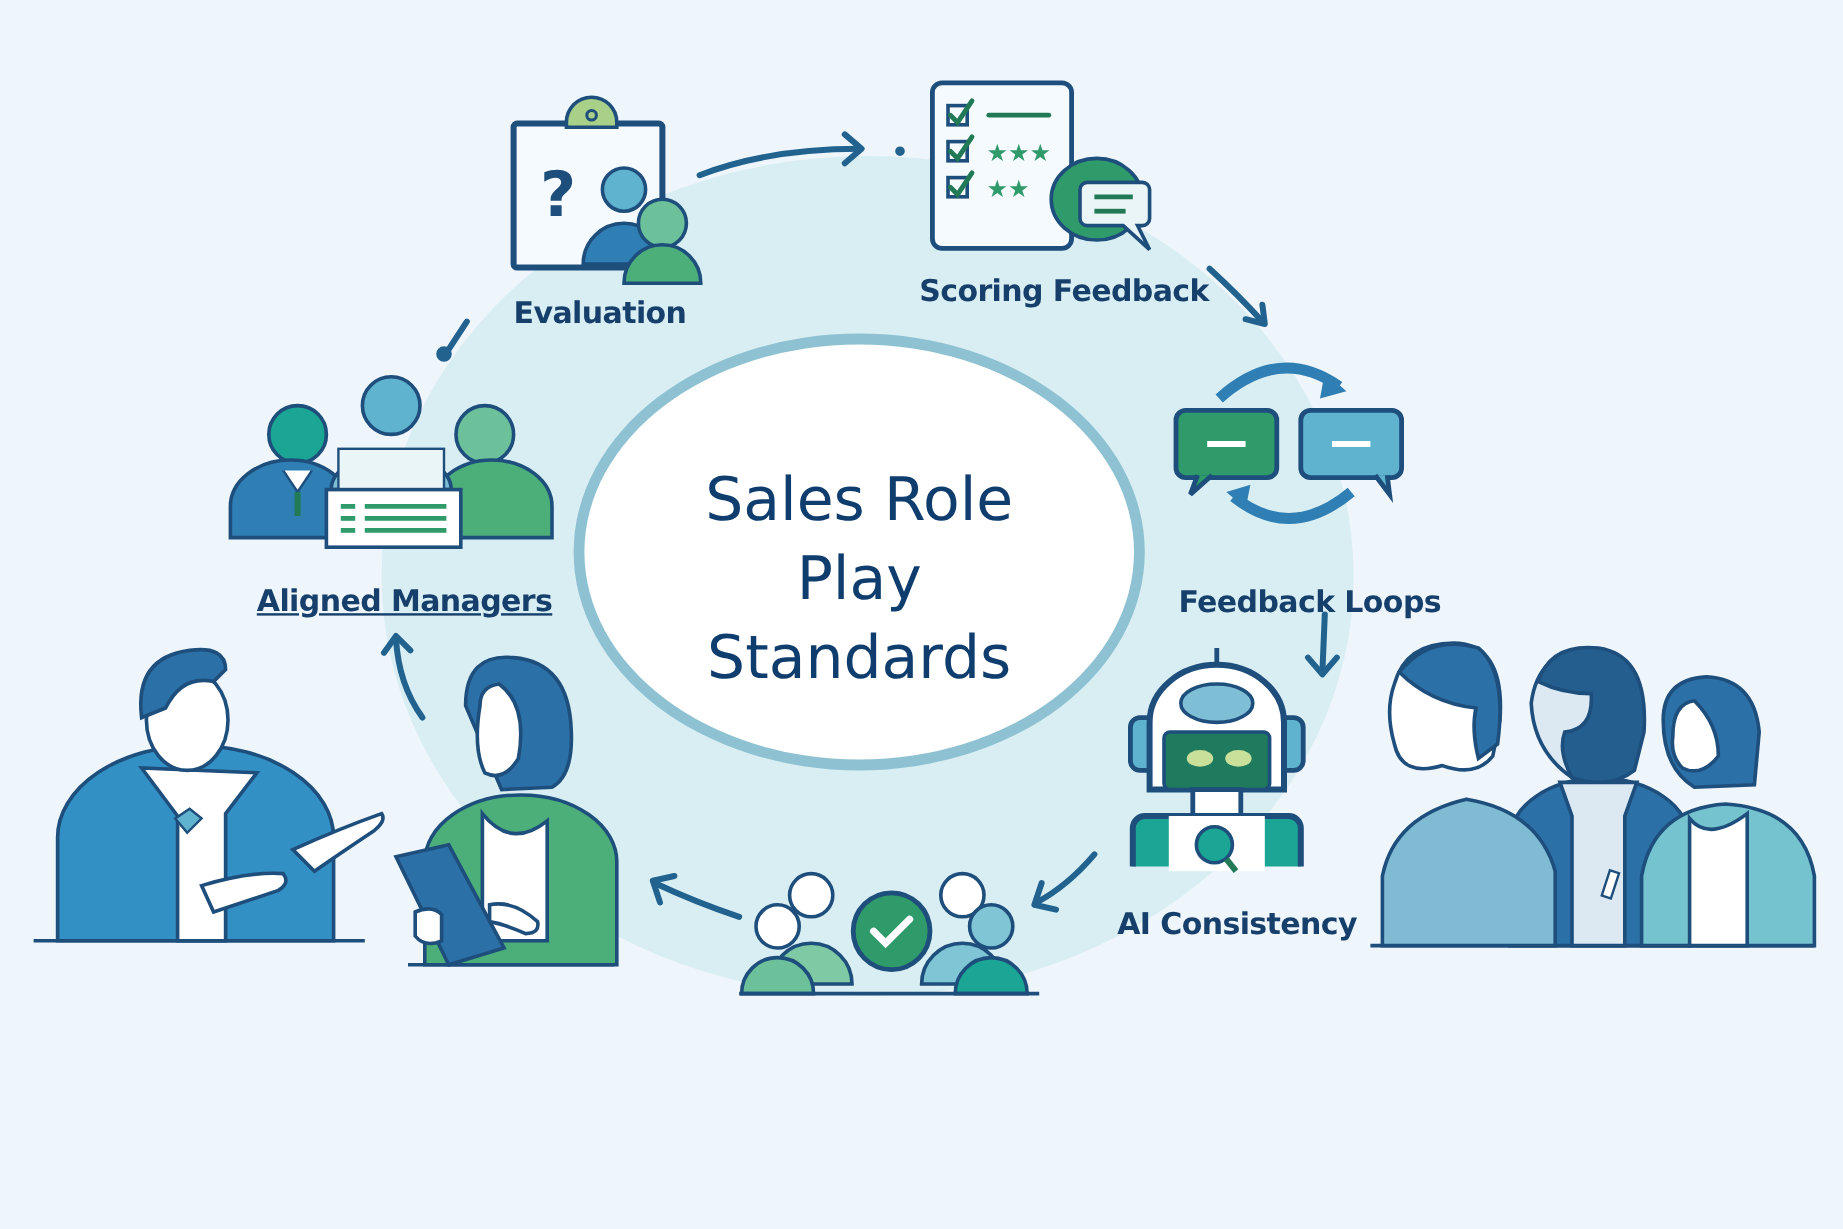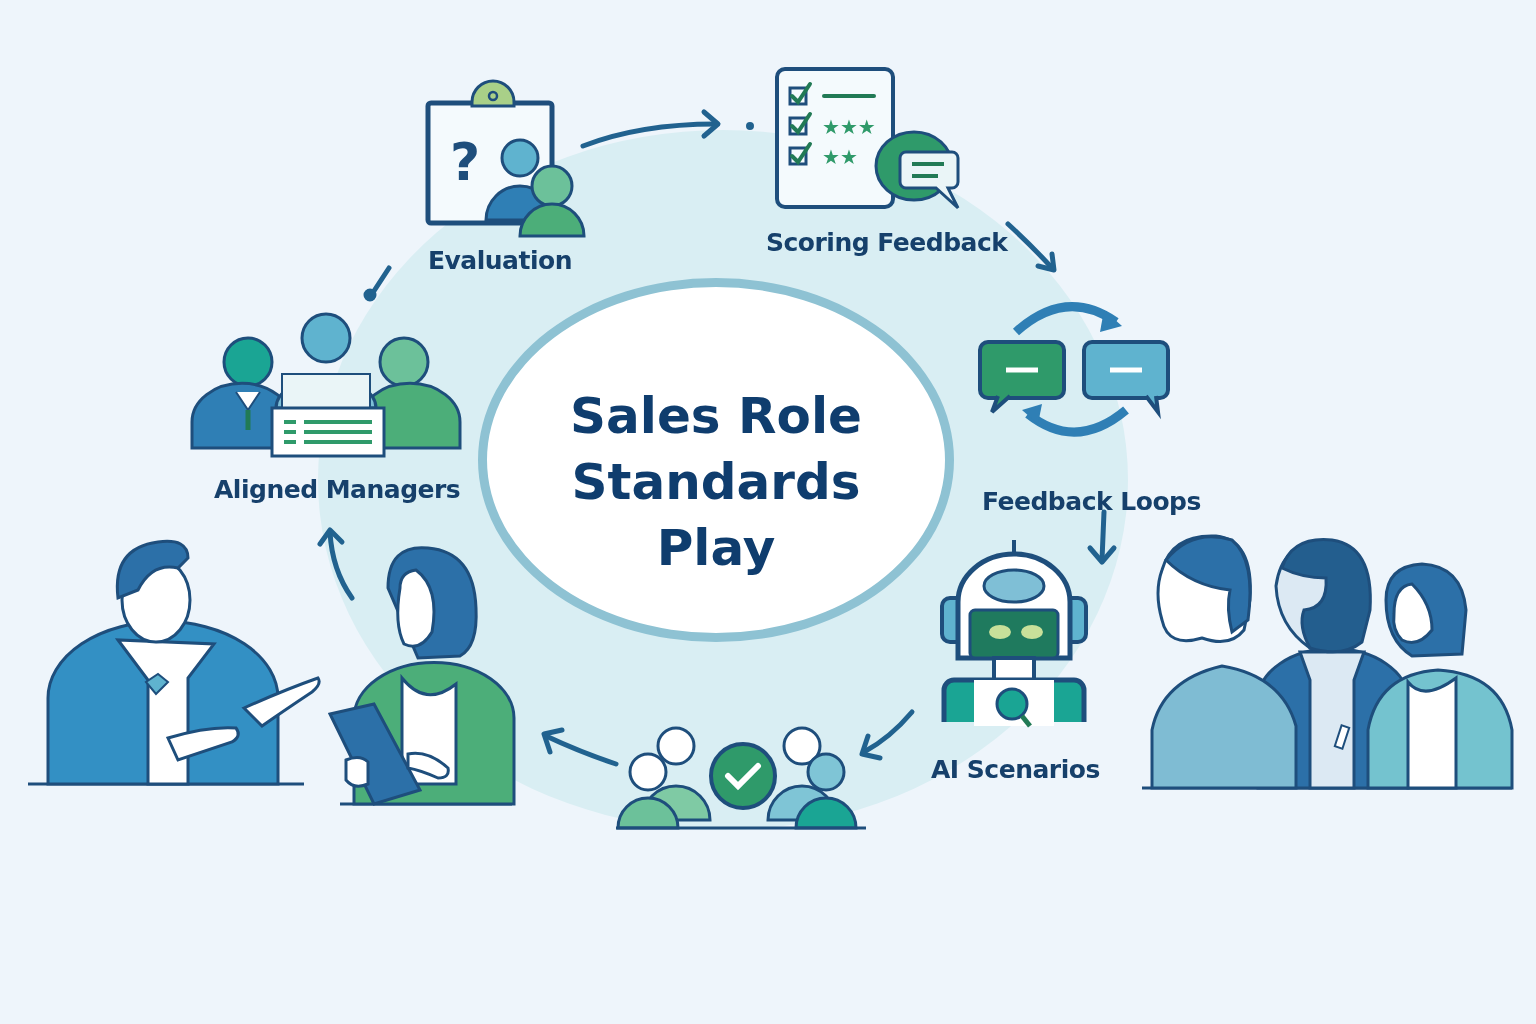--- a/index.html
+++ b/index.html
@@ -1,34 +1,34 @@
 <!DOCTYPE html>
 <html><head>
 <meta charset="utf-8">
 <style>
   html,body{margin:0;padding:0;}
   body{width:1536px;height:1024px;overflow:hidden;background:#eef5fb;font-family:"DejaVu Sans","Liberation Sans",sans-serif;position:relative;}
   .stage{position:absolute;left:0;top:0;width:1536px;height:1024px;}
   .ring-bg{position:absolute;left:318px;top:130px;width:810px;height:700px;border-radius:50%;background:#d9eef3;}
   .center-ring{position:absolute;left:478px;top:278px;width:476px;height:364px;border-radius:50%;background:#ffffff;border:9px solid #8ec2d3;box-sizing:border-box;}
-  .center-title{position:absolute;left:478px;top:383px;width:476px;text-align:center;color:#0f3d6e;font-weight:bold;font-size:50px;line-height:66px;font-family:"DejaVu Sans",sans-serif;}
+  .center-title{position:absolute;left:478px;top:383px;width:476px;text-align:center;color:#0f3d6e;font-weight:normal;font-size:50px;line-height:66px;font-family:"DejaVu Sans",sans-serif;}
   .label{position:absolute;color:#16406b;font-weight:bold;font-size:25px;font-family:"DejaVu Sans",sans-serif;white-space:nowrap;letter-spacing:-0.5px;}
   svg{position:absolute;overflow:visible;}
 </style>
 </head>
 <body>
 
 <div class="stage">
   <div class="ring-bg"></div>
 
   <div class="center-ring"></div>
   <div class="center-title">
     <div>Sales Role</div>
+    <div>Play</div>
     <div>Standards</div>
-    <div>Play</div>
   </div>
 
   <svg style="left:0;top:0;width:1536px;height:1024px;pointer-events:none;" viewBox="0 0 1536 1024">
     <g fill="none" stroke="#21628f" stroke-width="5" stroke-linecap="round" stroke-linejoin="round">
       <path d="M583 146 Q640 124 716 124"></path>
         <path d="M704 112 L718 124 L704 136"></path>
       <circle cx="750" cy="126" r="1.5" fill="#21628f"></circle>
       <path d="M1008 224 Q1032 246 1052 268"></path>
         <path d="M1038 266 L1054 270 L1052 254"></path>
       <path d="M1104 512 L1102 560"></path>
@@ -100,21 +100,21 @@
     <ellipse cx="74" cy="46" rx="30" ry="16" fill="#7fbfd6" stroke="#1e4e7c" stroke-width="3"></ellipse>
     <rect x="30" y="70" width="88" height="48" rx="5" fill="#1f7a5e" stroke="#1e4e7c" stroke-width="3"></rect>
     <ellipse cx="60" cy="92" rx="11" ry="7" fill="#c8e09a"></ellipse>
     <ellipse cx="92" cy="92" rx="11" ry="7" fill="#c8e09a"></ellipse>
     <rect x="54" y="118" width="40" height="22" fill="#fff" stroke="#1e4e7c" stroke-width="4"></rect>
     <path d="M4 182 V150 a10 10 0 0 1 10 -10 H134 a10 10 0 0 1 10 10 V182" fill="#1aa594" stroke="#1e4e7c" stroke-width="5"></path>
     <rect x="34" y="140" width="80" height="46" fill="#fff"></rect>
     <circle cx="72" cy="164" r="15" fill="#1aa594" stroke="#1e4e7c" stroke-width="3"></circle>
     <line x1="82" y1="176" x2="90" y2="186" stroke="#217a55" stroke-width="5"></line>
   </svg>
-  <div class="label" style="left:931px;top:755px;">AI Scenarios</div>
+  <div class="label" style="left:931px;top:755px;">AI Consistency</div>
 
   <svg style="left:616px;top:712px;width:260px;height:120px;" viewBox="0 0 260 120">
     <circle cx="60" cy="34" r="18" fill="#fff" stroke="#1e4e7c" stroke-width="3"></circle>
     <path d="M26 108 a34 34 0 0 1 68 0 z" fill="#7fcaa4" stroke="#1e4e7c" stroke-width="3"></path>
     <circle cx="186" cy="34" r="18" fill="#fff" stroke="#1e4e7c" stroke-width="3"></circle>
     <path d="M152 108 a34 34 0 0 1 68 0 z" fill="#7fc5d6" stroke="#1e4e7c" stroke-width="3"></path>
     <circle cx="32" cy="60" r="18" fill="#fff" stroke="#1e4e7c" stroke-width="3"></circle>
     <path d="M2 116 a30 30 0 0 1 60 0 z" fill="#6cc19a" stroke="#1e4e7c" stroke-width="3"></path>
     <circle cx="210" cy="60" r="18" fill="#7fc5d6" stroke="#1e4e7c" stroke-width="3"></circle>
     <path d="M180 116 a30 30 0 0 1 60 0 z" fill="#1aa594" stroke="#1e4e7c" stroke-width="3"></path>
@@ -136,21 +136,21 @@
     <rect x="82" y="96" width="112" height="48" fill="#fff" stroke="#1e4e7c" stroke-width="3"></rect>
     <g stroke="#2f9a6a" stroke-width="4">
       <line x1="94" y1="110" x2="106" y2="110"></line>
         <line x1="94" y1="120" x2="106" y2="120"></line>
         <line x1="94" y1="130" x2="106" y2="130"></line>
       <line x1="114" y1="110" x2="182" y2="110"></line>
         <line x1="114" y1="120" x2="182" y2="120"></line>
         <line x1="114" y1="130" x2="182" y2="130"></line>
     </g>
   </svg>
-  <div class="label" style="left:214px;top:475px;">Aligned Managers</div>
+  <div class="label" style="left:214px;top:486px;text-decoration:underline;">Aligned Managers</div>
 
   <svg style="left:28px;top:528px;width:500px;height:280px;" viewBox="0 0 500 280">
     <line x1="0" y1="256" x2="276" y2="256" stroke="#1e4e7c" stroke-width="3"></line>
     <path d="M20 256 V170 a90 60 0 0 1 230 0 V256 z" fill="#3390c4" stroke="#1e4e7c" stroke-width="3"></path>
     <path d="M90 112 l30 40 v104 h40 V150 l26 -34 z" fill="#fff" stroke="#1e4e7c" stroke-width="3"></path>
     <path d="M118 154 l10 12 l12 -12 l-10 -8 z" fill="#5fb3cf" stroke="#1e4e7c" stroke-width="2"></path>
     <ellipse cx="128" cy="72" rx="34" ry="42" fill="#fff" stroke="#1e4e7c" stroke-width="3"></ellipse>
     <path d="M90 70 Q84 20 130 14 Q160 10 160 30 L150 40 Q124 34 110 62 Z" fill="#2c70a8" stroke="#1e4e7c" stroke-width="3"></path>
     <path d="M216 180 q40 -18 74 -30 q4 6 -6 14 q-30 20 -50 34 z" fill="#fff" stroke="#1e4e7c" stroke-width="3"></path>
     <path d="M140 210 q40 -12 68 -10 q6 8 -4 14 q-30 10 -54 18 z" fill="#fff" stroke="#1e4e7c" stroke-width="3"></path>

